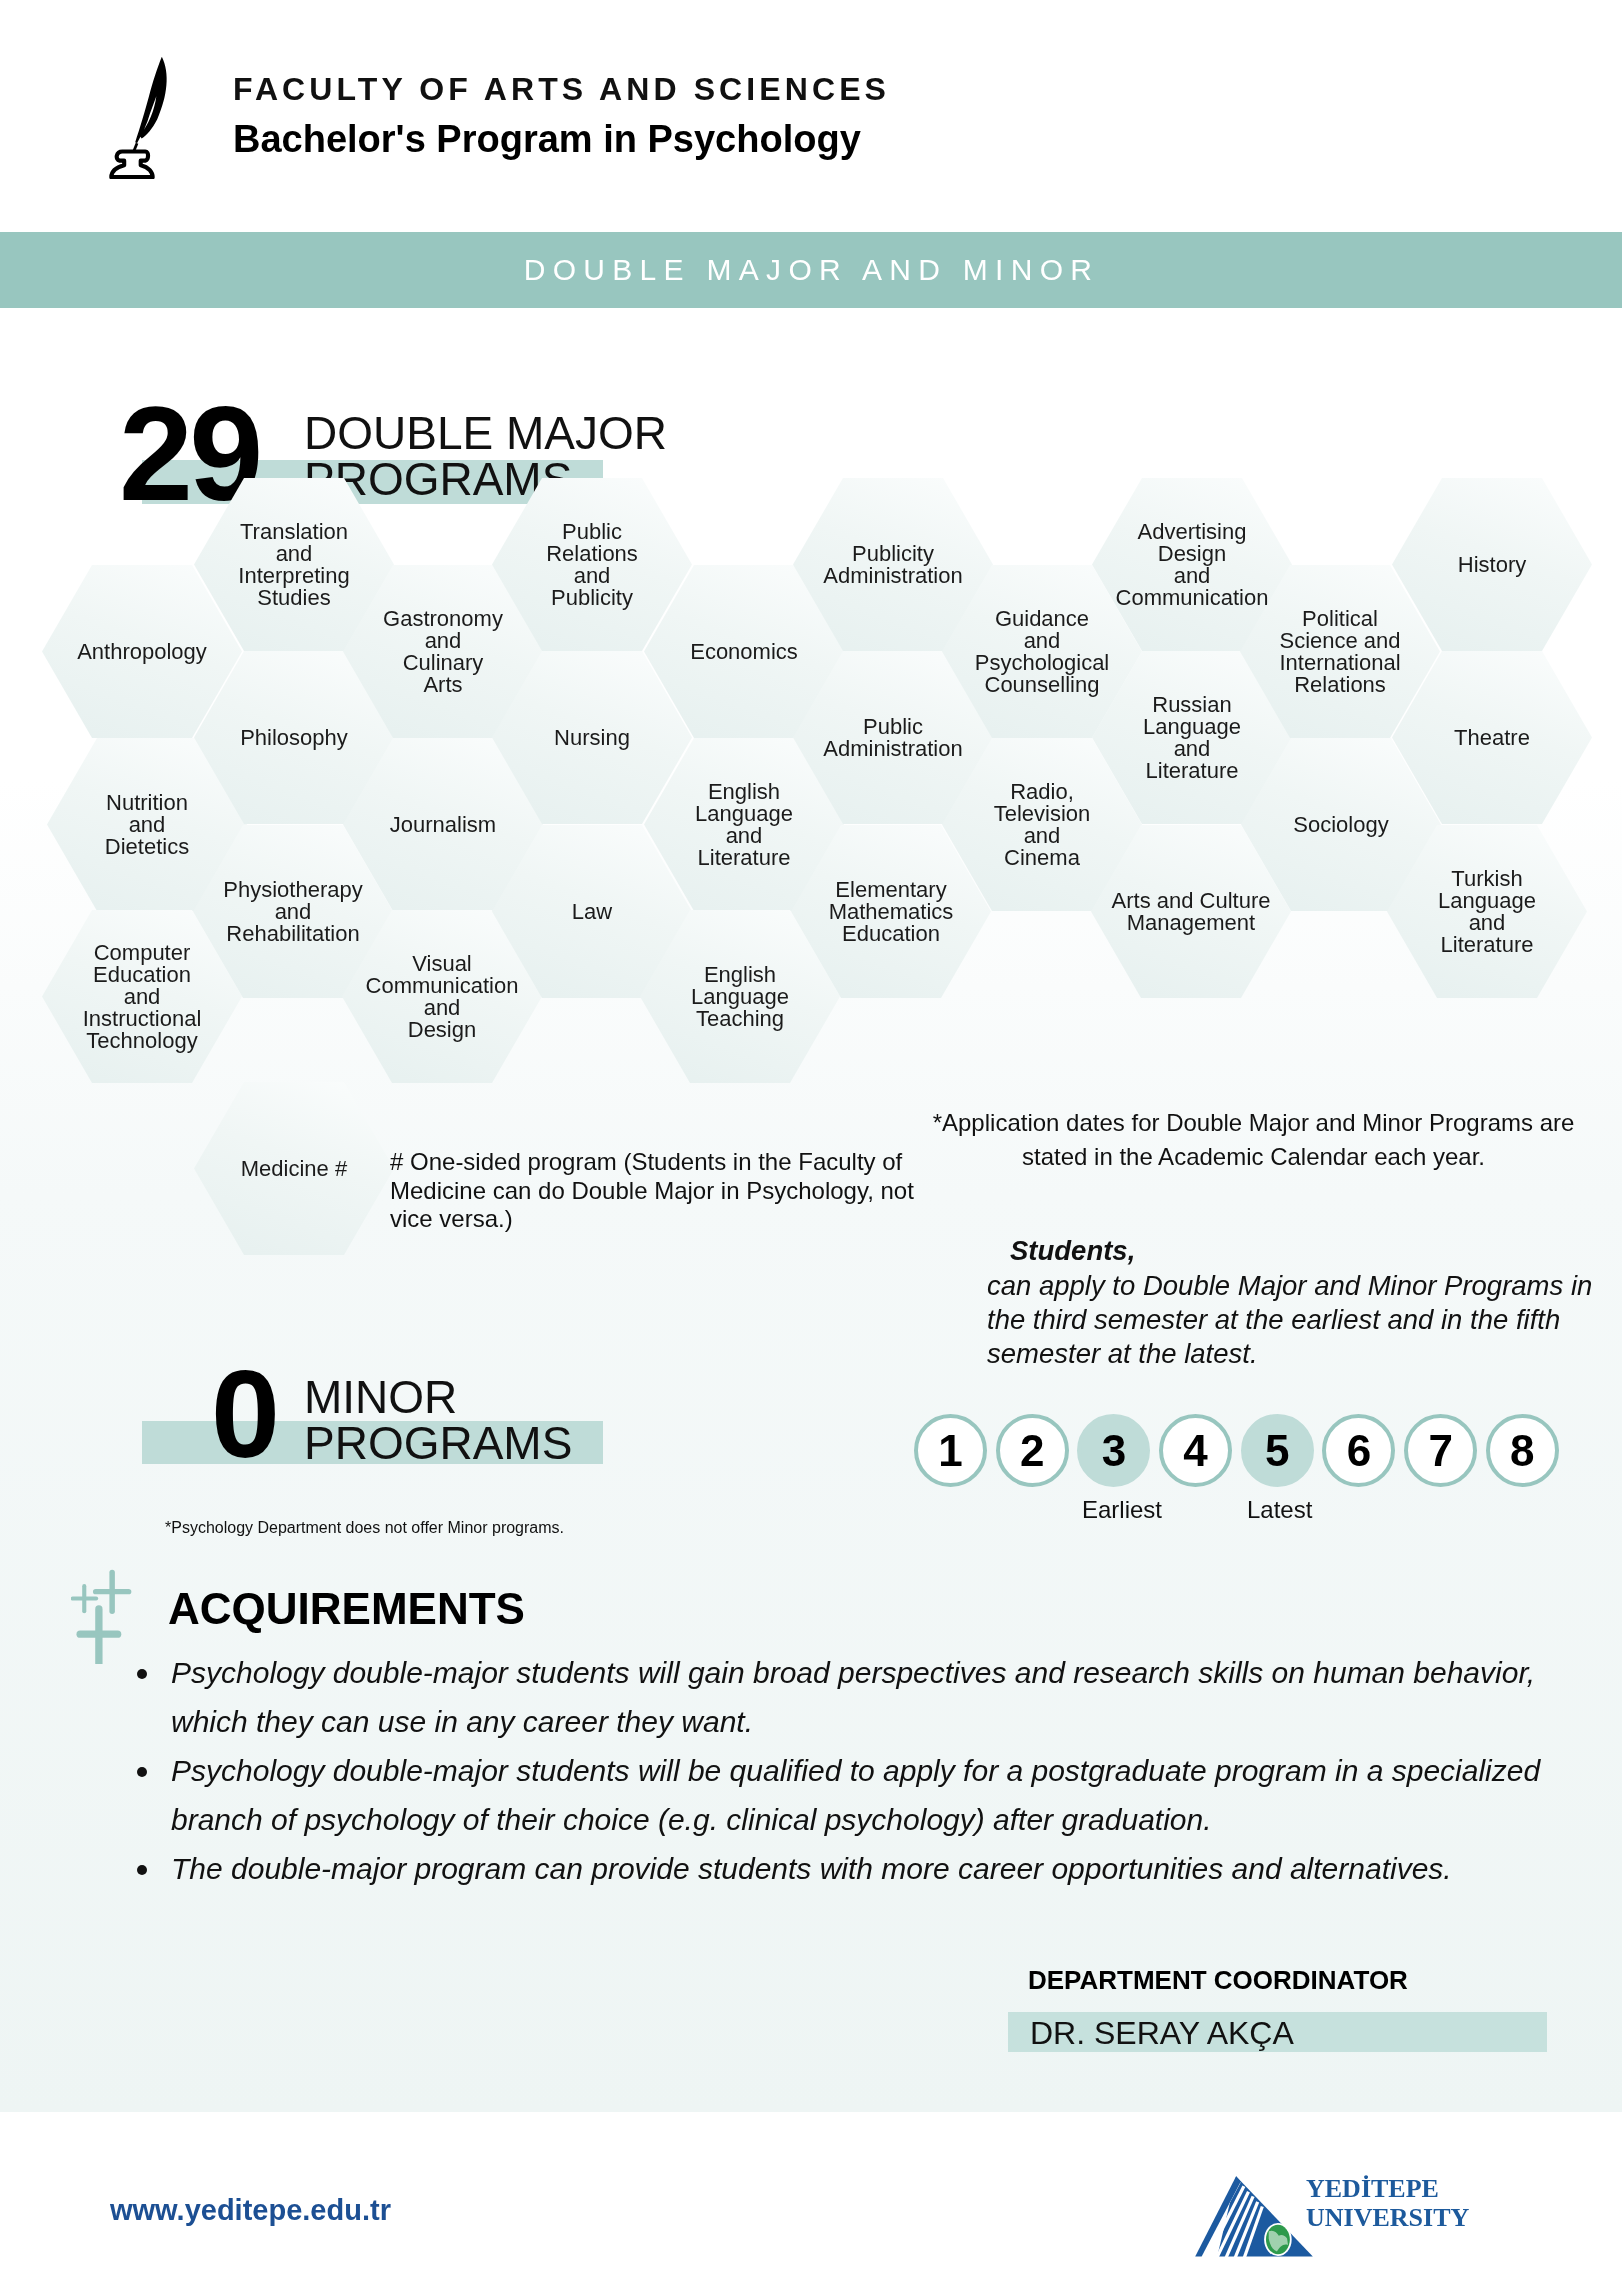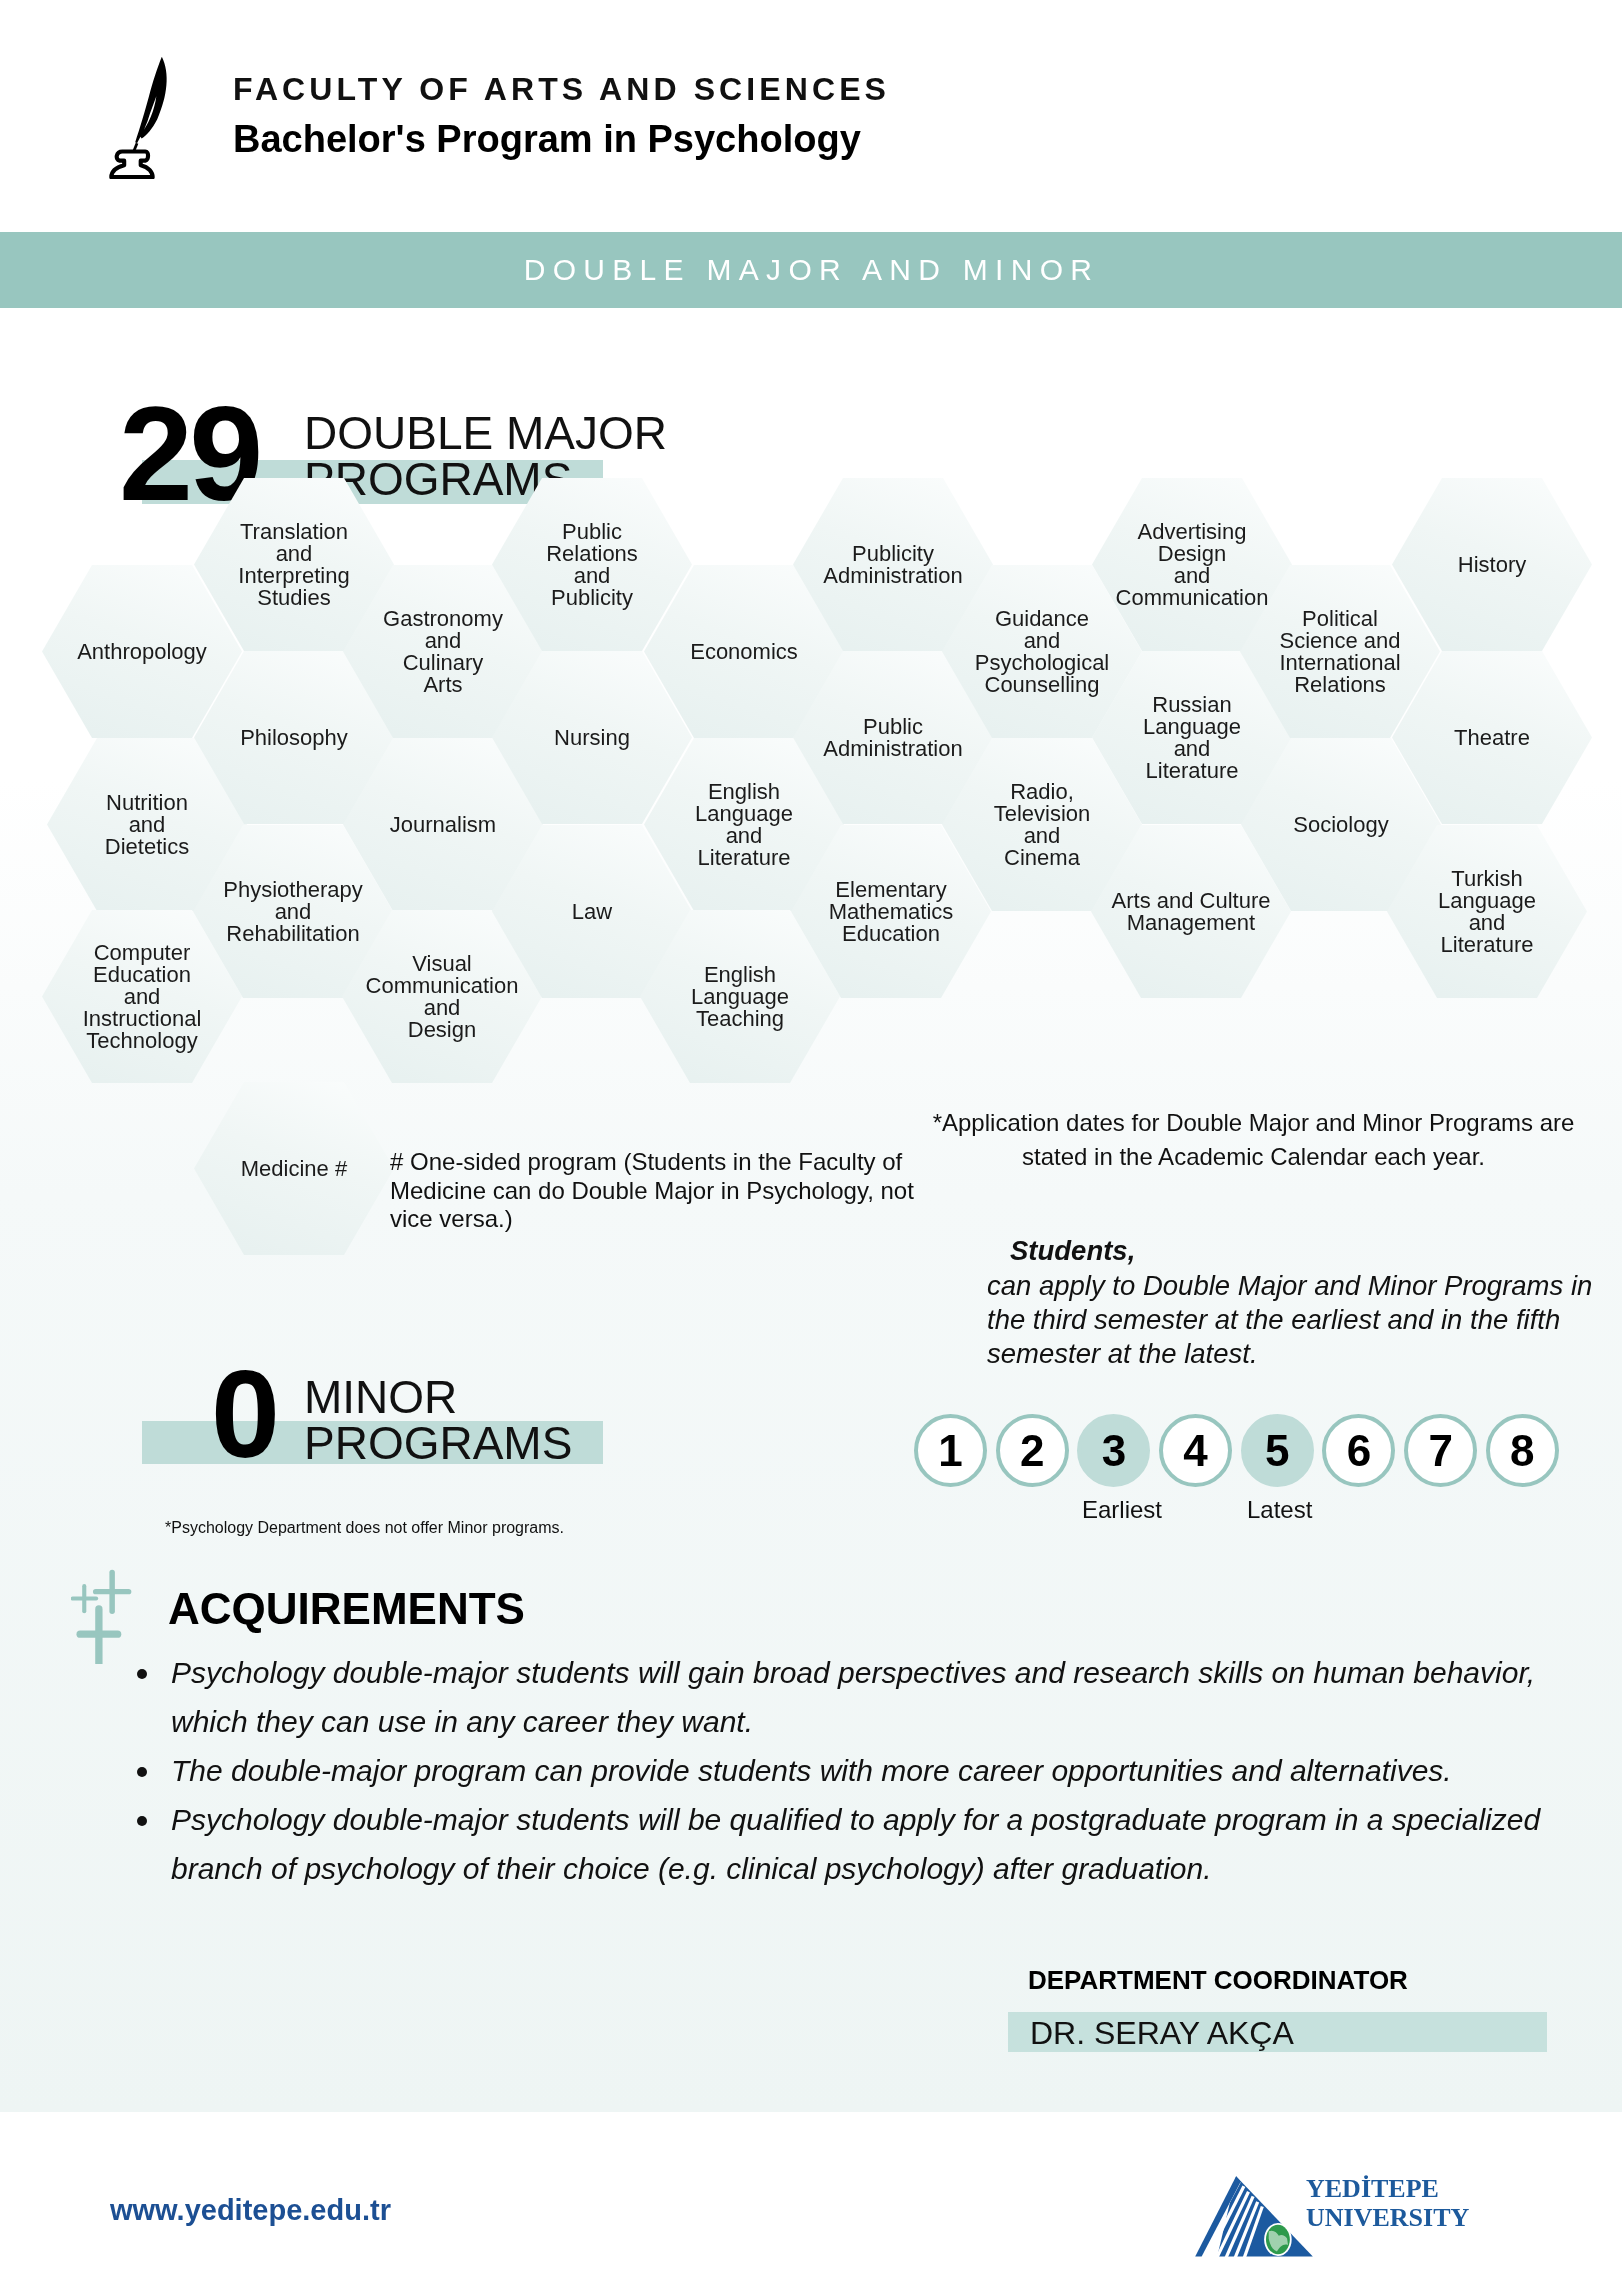--- a/index.html
+++ b/index.html
@@ -266,22 +266,22 @@
     <line x1="4" y1="97" x2="55" y2="97" stroke-width="9"></line>
     <line x1="90" y1="40" x2="90" y2="125" stroke-width="12"></line>
     <line x1="54" y1="82" x2="126" y2="82" stroke-width="12"></line>
     <line x1="61" y1="120" x2="61" y2="240" stroke-width="16"></line>
     <line x1="20" y1="175" x2="102" y2="175" stroke-width="16"></line>
   </g>
 </svg>
 <div class="abs acq-title">ACQUIREMENTS</div>
 <ul class="abs acq-list">
   <li>Psychology double-major students will gain broad perspectives and research skills on human behavior, which they can use in any career they want.</li>
+  <li>Psychology double-major students will be qualified to apply for a postgraduate program in a specialized branch of psychology of their choice (e.g. clinical psychology) after graduation.</li>
   <li>The double-major program can provide students with more career opportunities and alternatives.</li>
-  <li>Psychology double-major students will be qualified to apply for a postgraduate program in a specialized branch of psychology of their choice (e.g. clinical psychology) after graduation.</li>
 </ul>
 
 <div class="abs coord-label">DEPARTMENT COORDINATOR</div>
 <div class="abs coord-bar"></div>
 <div class="abs coord-name">DR. SERAY AKÇA</div>
 
 <div class="abs footer-band"></div>
 <a class="abs footer-url">www.yeditepe.edu.tr</a>
 <svg class="abs uni-logo" viewBox="0 0 320 230">
   <polygon points="133,50 300,225 92,225" fill="#1c5aa0"></polygon>

